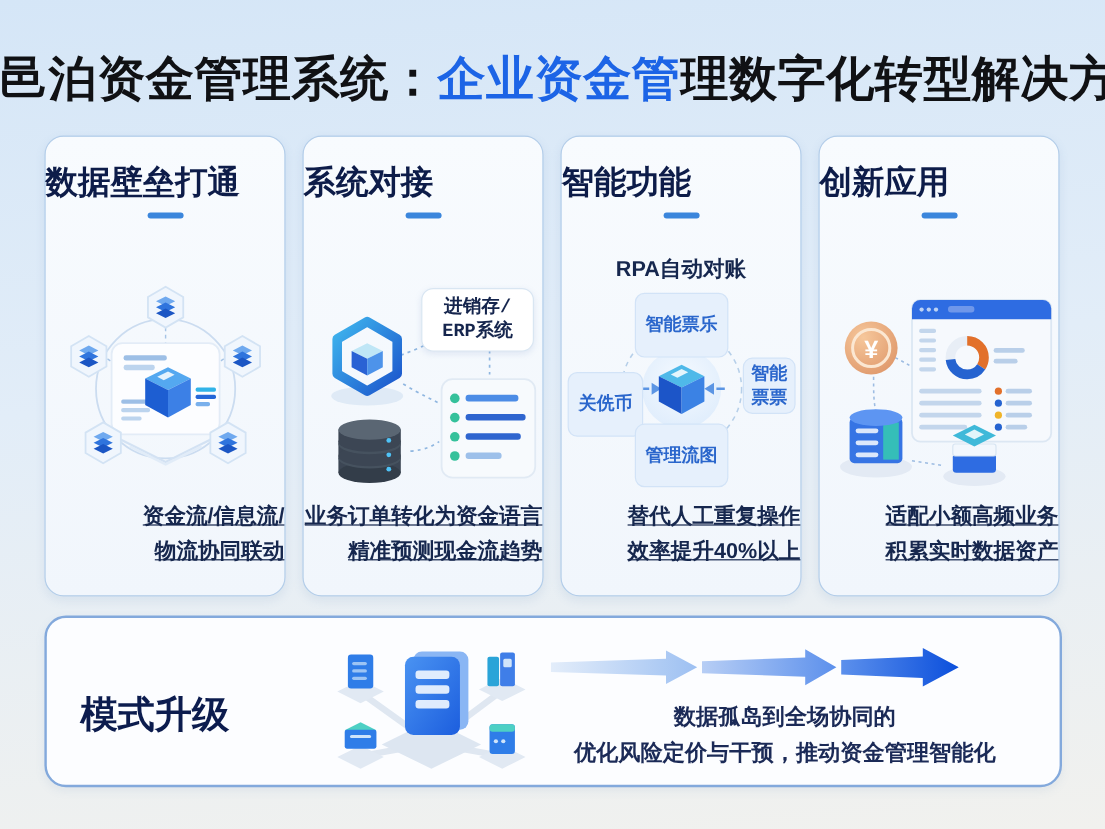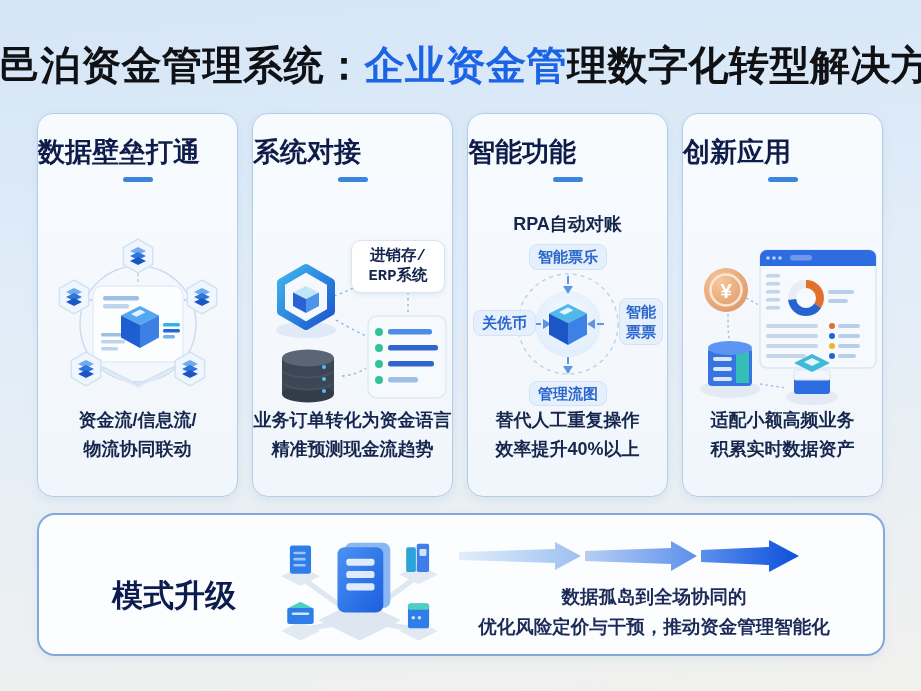--- a/index.html
+++ b/index.html
@@ -17,45 +17,45 @@
   .cards { position:absolute; top:113px; left:37px; width:848px; display:flex; gap:14px; }
   .card {
     position:relative; width:201px; height:384px;
     background:linear-gradient(180deg,#f8fbfe,#f1f6fc);
     border:1.5px solid #b3cde9; border-radius:16px;
     box-shadow:0 3px 8px rgba(100,140,190,.12);
   }
   .card-title { position:absolute; top:20px; width:100%; text-align:left; font-size:27px; font-weight:900; color:#0d1c49; }
   .dash { position:absolute; top:63px; left:50%; transform:translateX(-50%); width:30px; height:5px; border-radius:3px; background:#3b86dc; }
   .illus { position:absolute; top:122px; left:5px; width:190px; height:175px; }
-  .desc { position:absolute; bottom:32px; width:100%; text-align:center; font-size:18px; font-weight:700; color:#16274e; line-height:1.6; }
+  .desc { position:absolute; bottom:22px; width:100%; text-align:right; font-size:18px; font-weight:700; color:#16274e; line-height:1.6;text-decoration:underline; }
   .subtitle { position:absolute; top:98px; width:100%; text-align:center; font-size:18px; font-weight:700; color:#16274e; }
   .hub { position:absolute; top:130px; left:5px; width:190px; height:162px; }
   .hub svg { position:absolute; top:0; left:0; }
   .hub-badge {
     position:absolute; background:#e6f0fc; border:1px solid #d2e3f7; border-radius:8px;
-    color:#2a66cc; font-size:15px; font-weight:700; padding:2px 8px; line-height:1.3; white-space:nowrap;
+    color:#2a66cc; font-size:15px; font-weight:700; padding:16px 8px; line-height:1.3; white-space:nowrap;
   }
   .hb-top { top:0; left:50%; transform:translateX(-50%); }
   .hb-left { left:0; top:66px; }
   .hb-right { right:0; top:54px; white-space:normal; text-align:center; padding:3px 6px; }
   .hb-bottom { bottom:0; left:50%; transform:translateX(-50%); }
   .erp-badge {
     position:absolute; top:4px; right:3px; width:94px; background:#ffffff;
     border:1.5px solid #d9e6f2; border-radius:10px; text-align:center;
     font-size:15.5px; font-weight:700; color:#15254d; line-height:1.32; padding:5px 4px;
     box-shadow:0 2px 5px rgba(120,150,200,.18);
     font-family:Liberation Mono, monospace;
   }
   .bottom-card {
     position:absolute; top:513px; left:37px; width:848px; height:143px;
     background:#fcfdff; border:2px solid #83a9dc; border-radius:18px;
     box-shadow:0 3px 8px rgba(100,140,190,.10);
   }
-  .bottom-title { position:absolute; left:28px; top:60px; font-size:31px; font-weight:900; color:#0c1c4e;margin-left:45px; }
+  .bottom-title { position:absolute; left:28px; top:60px; font-size:31px; font-weight:900; color:#0c1c4e; }
   .cluster { position:absolute; left:228px; top:2px; }
   .arrows { position:absolute; left:420px; top:18px; }
   .bottom-desc { position:absolute; left:392px; top:67px; width:446px; text-align:center; font-size:18.5px; font-weight:700; color:#1b2a57; line-height:1.62; }
 </style>
 </head>
 <body>
 
 <div class="page">
 
   <h1 class="title"><span>邑泊资金管理系统：</span><span class="hl">企业资金管</span><span>理数字化转型解决方案</span></h1>

